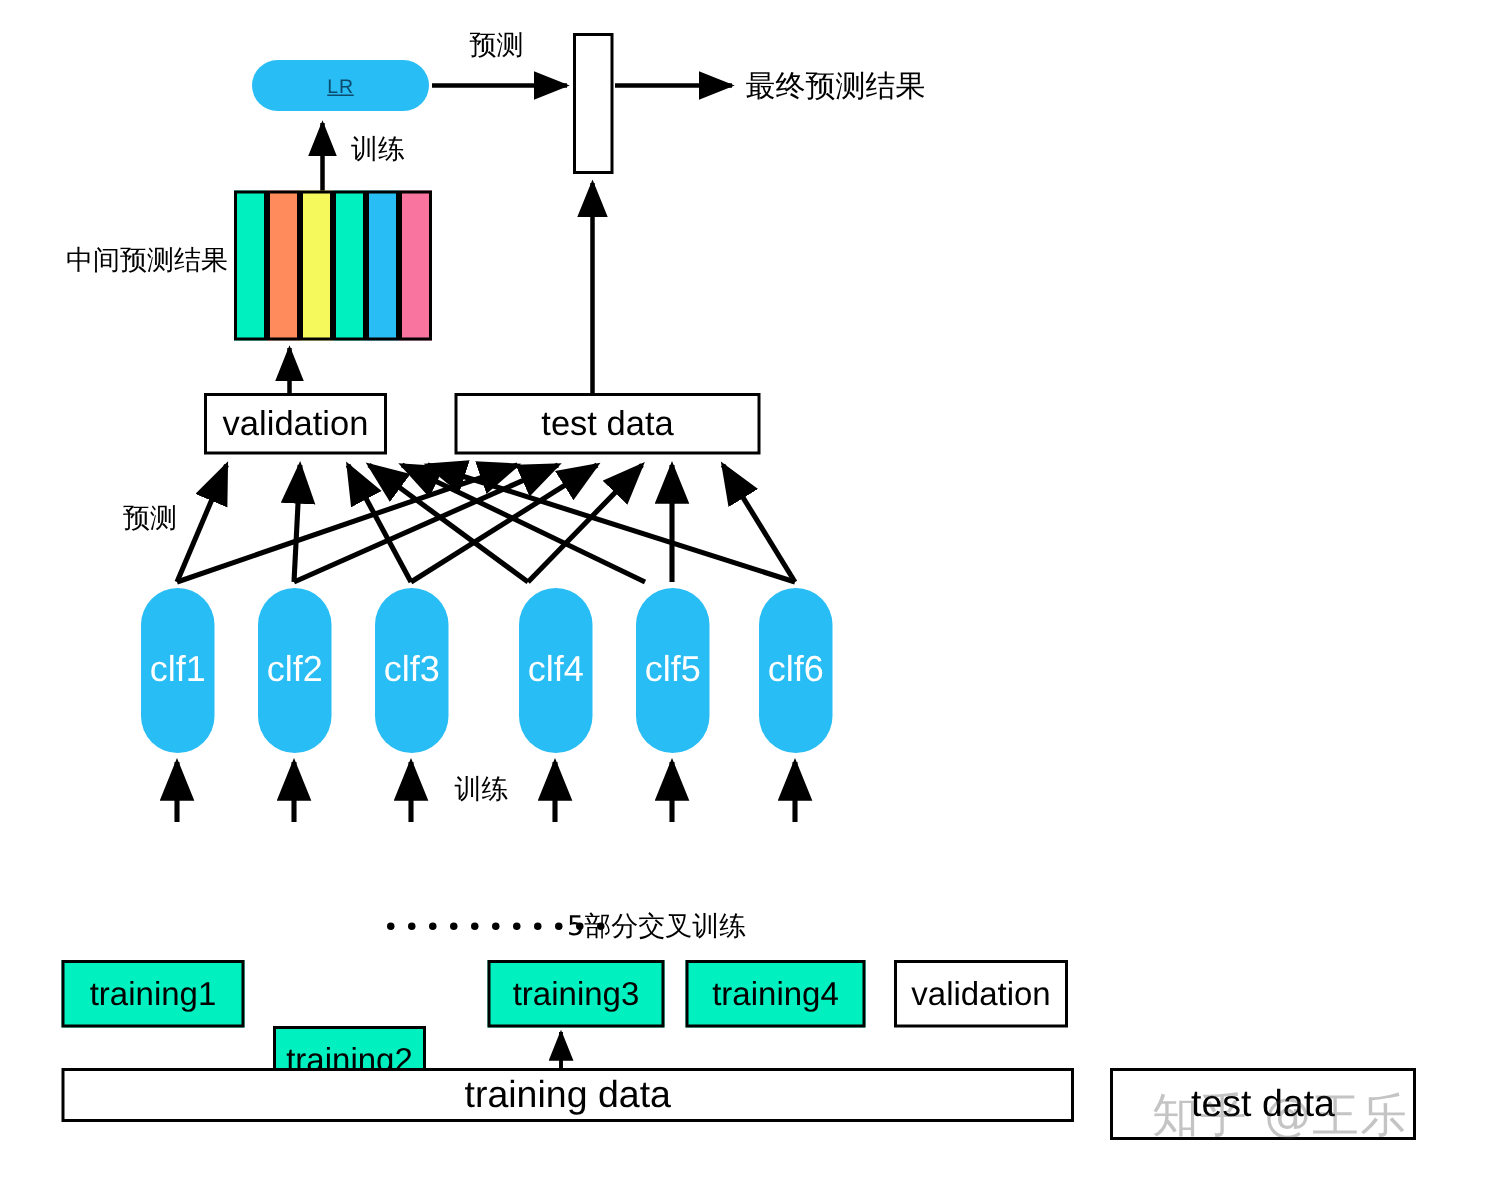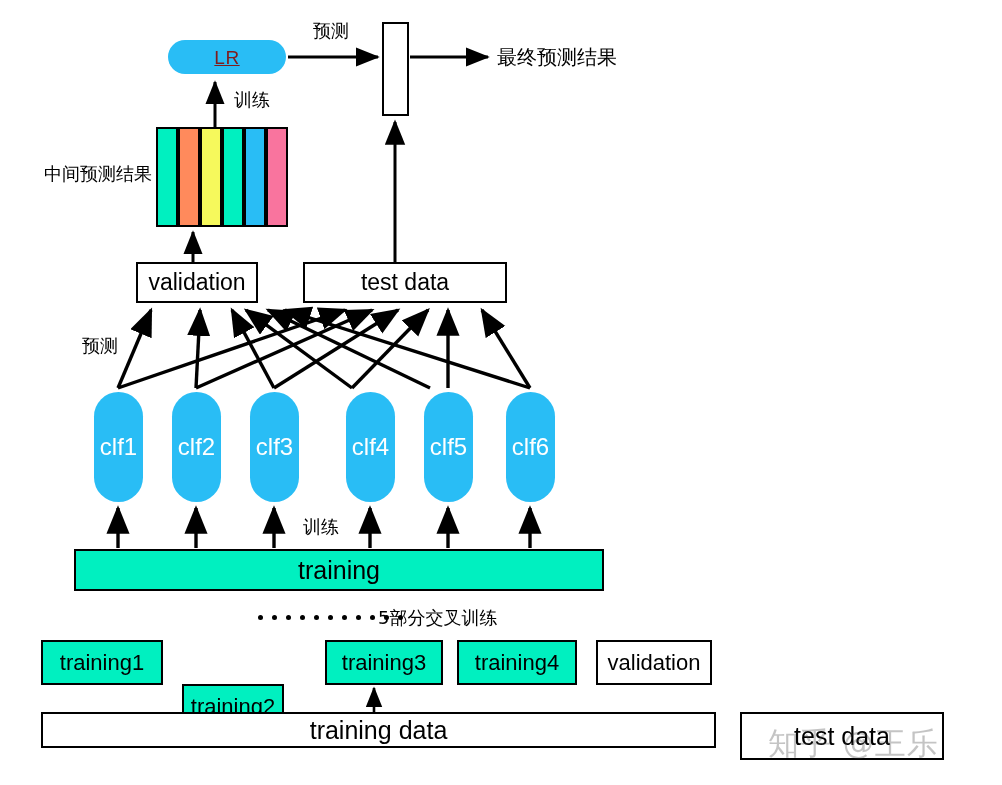--- a/index.html
+++ b/index.html
@@ -33,22 +33,22 @@
     display: flex;
     align-items: center;
     justify-content: center;
     line-height: 1;
   }
 
   
   .pill {
     background: #29bdf5;
     border-radius: 999px;
-    color: #7f1d1d;
-    font-size: 19px;
+    color: #0c4a6e;
+    font-size: 13px;
     letter-spacing: 0.5px;
     text-decoration: underline;
   }
 
   
   .boxw {
     background: #ffffff;
     border: 2px solid #000000;
     font-size: 23px;
   }
@@ -209,21 +209,20 @@
       <div class="node clf" style="left: 424px; top: 392px; width: 49px; height: 110px;">
         <span>clf5</span>
       </div>
       <div class="node clf" style="left: 506px; top: 392px; width: 49px; height: 110px;">
         <span>clf6</span>
       </div>
     </div>
 
   <div class="label cjk" style="left:303px; top:518px;">训练</div>
 
-  <div class="node boxg" style="left:74px; top:549px; width:530px; height:42px; font-size:25px;">training</div>
 
   <div class="dots" style="left:258px; top:615px;" id="dots-row">
       <i></i>
       <i></i>
       <i></i>
       <i></i>
       <i></i>
       <i></i>
       <i></i>
       <i></i>

